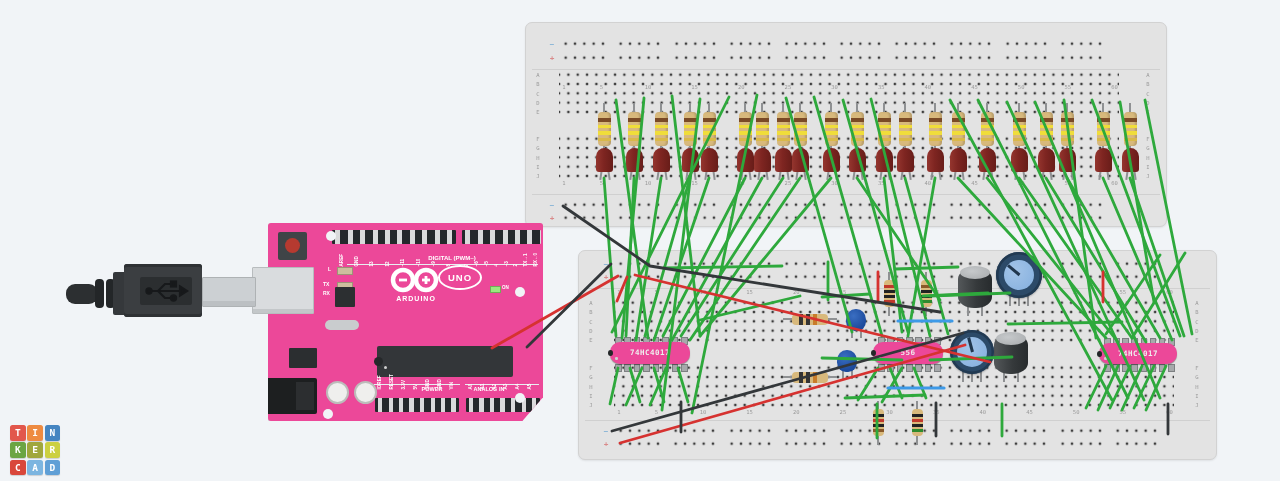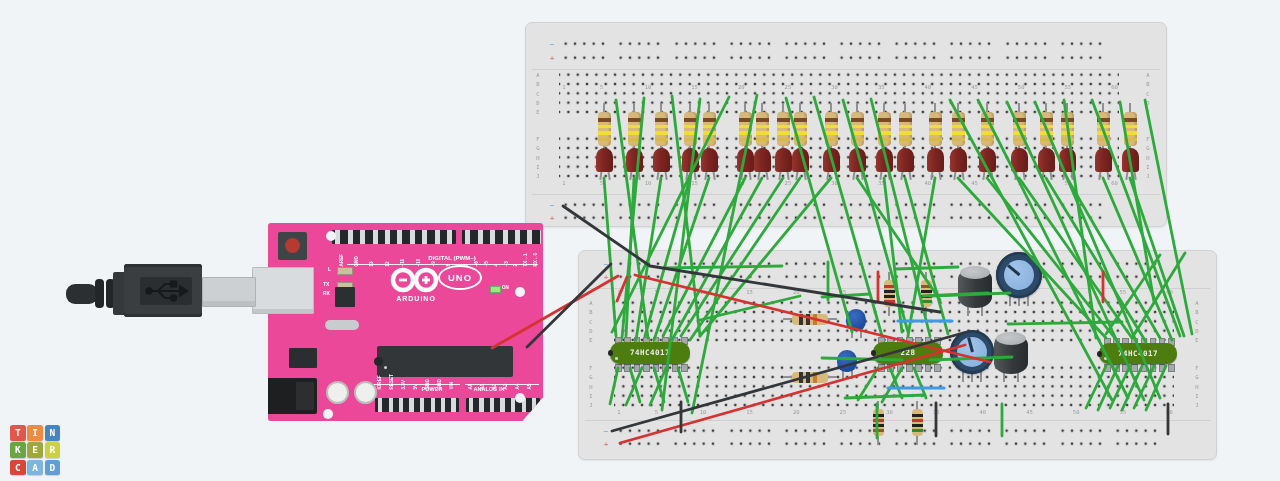--- a/index.html
+++ b/index.html
@@ -7,21 +7,21 @@
           font-family:"Liberation Sans",sans-serif;background:#f1f4f7;}
   .abs{position:absolute;}
   .board{position:absolute;background:#e3e3e3;border:1px solid #d2d2d2;border-radius:7px;
          box-shadow:0 1px 2px rgba(0,0,0,0.08);}
   .dots{position:absolute;background-image:radial-gradient(circle,#3b3b3b 1.15px,rgba(0,0,0,0.15) 1.5px,transparent 2.1px);
         background-size:9.33px 9.33px;background-position:center;}
   .bb-label{position:absolute;font-size:5.5px;color:#9b9b9b;transform:translate(-50%,-50%);
             font-family:"DejaVu Sans Mono",monospace;}
   .rail-sym{position:absolute;font-size:8px;font-weight:bold;transform:translate(-50%,-50%);}
   .sep{position:absolute;height:1px;background:#d0d0d0;}
-  .ic{position:absolute;background:#4d7c0f;border-radius:10px;box-shadow:0 1px 1px rgba(0,0,0,0.35);}
+  .ic{position:absolute;background:#ec4899;border-radius:10px;box-shadow:0 1px 1px rgba(0,0,0,0.35);}
   .ic span{display:block;width:100%;text-align:center;color:#eee;font-family:"DejaVu Sans Mono",monospace;
            font-weight:bold;font-size:7.5px;letter-spacing:0.5px;}
   .icpin{position:absolute;width:4.6px;height:6px;background:#a6a9ab;border:0.5px solid #7d8082;}
   .lead{position:absolute;width:1.6px;background:#8f9193;}
   .ardlbl{position:absolute;color:#fff;font-weight:bold;font-size:4.6px;width:26px;
           transform:rotate(-90deg);transform-origin:center;text-align:left;white-space:nowrap;
           font-family:"Liberation Sans",sans-serif;}
   .hdr{position:absolute;background:#24282b;border-radius:1px;
        background-image:repeating-linear-gradient(90deg,#24282b 0 3.5px,#d9dadb 3.5px 8.5px,#24282b 8.5px 12.4px);}
   .hdrB{background-image:repeating-linear-gradient(90deg,#24282b 0 3px,#d9dadb 3px 7.5px,#24282b 7.5px 10.5px);}
@@ -605,21 +605,21 @@
       <div class="icpin" style="position: absolute; left: 896.667px; top: 363.5px; width: 4.6px; height: 6px;"></div>
       <div class="icpin" style="position: absolute; left: 906px; top: 336.5px; width: 4.6px; height: 6px;"></div>
       <div class="icpin" style="position: absolute; left: 906px; top: 363.5px; width: 4.6px; height: 6px;"></div>
       <div class="icpin" style="position: absolute; left: 915.333px; top: 336.5px; width: 4.6px; height: 6px;"></div>
       <div class="icpin" style="position: absolute; left: 915.333px; top: 363.5px; width: 4.6px; height: 6px;"></div>
       <div class="icpin" style="position: absolute; left: 924.667px; top: 336.5px; width: 4.6px; height: 6px;"></div>
       <div class="icpin" style="position: absolute; left: 924.667px; top: 363.5px; width: 4.6px; height: 6px;"></div>
       <div class="icpin" style="position: absolute; left: 934px; top: 336.5px; width: 4.6px; height: 6px;"></div>
       <div class="icpin" style="position: absolute; left: 934px; top: 363.5px; width: 4.6px; height: 6px;"></div>
       <div class="ic" style="position: absolute; left: 873px; top: 342px; width: 70px; height: 22px;">
-        <span style="line-height: 22px;">228</span>
+        <span style="line-height: 22px;">556</span>
         <div style="position: absolute; left: -2px; top: 8px; width: 5px; height: 6px; background: rgb(35, 38, 40); border-radius: 50%;"></div>
         <div style="position: absolute; left: 5px; top: 15px; width: 2.5px; height: 2.5px; background: rgb(207, 207, 207); border-radius: 50%;"></div>
       </div>
       <div class="icpin" style="position: absolute; left: 1104px; top: 337.5px; width: 4.6px; height: 6px;"></div>
       <div class="icpin" style="position: absolute; left: 1104px; top: 363.5px; width: 4.6px; height: 6px;"></div>
       <div class="icpin" style="position: absolute; left: 1113.14px; top: 337.5px; width: 4.6px; height: 6px;"></div>
       <div class="icpin" style="position: absolute; left: 1113.14px; top: 363.5px; width: 4.6px; height: 6px;"></div>
       <div class="icpin" style="position: absolute; left: 1122.29px; top: 337.5px; width: 4.6px; height: 6px;"></div>
       <div class="icpin" style="position: absolute; left: 1122.29px; top: 363.5px; width: 4.6px; height: 6px;"></div>
       <div class="icpin" style="position: absolute; left: 1131.43px; top: 337.5px; width: 4.6px; height: 6px;"></div>

